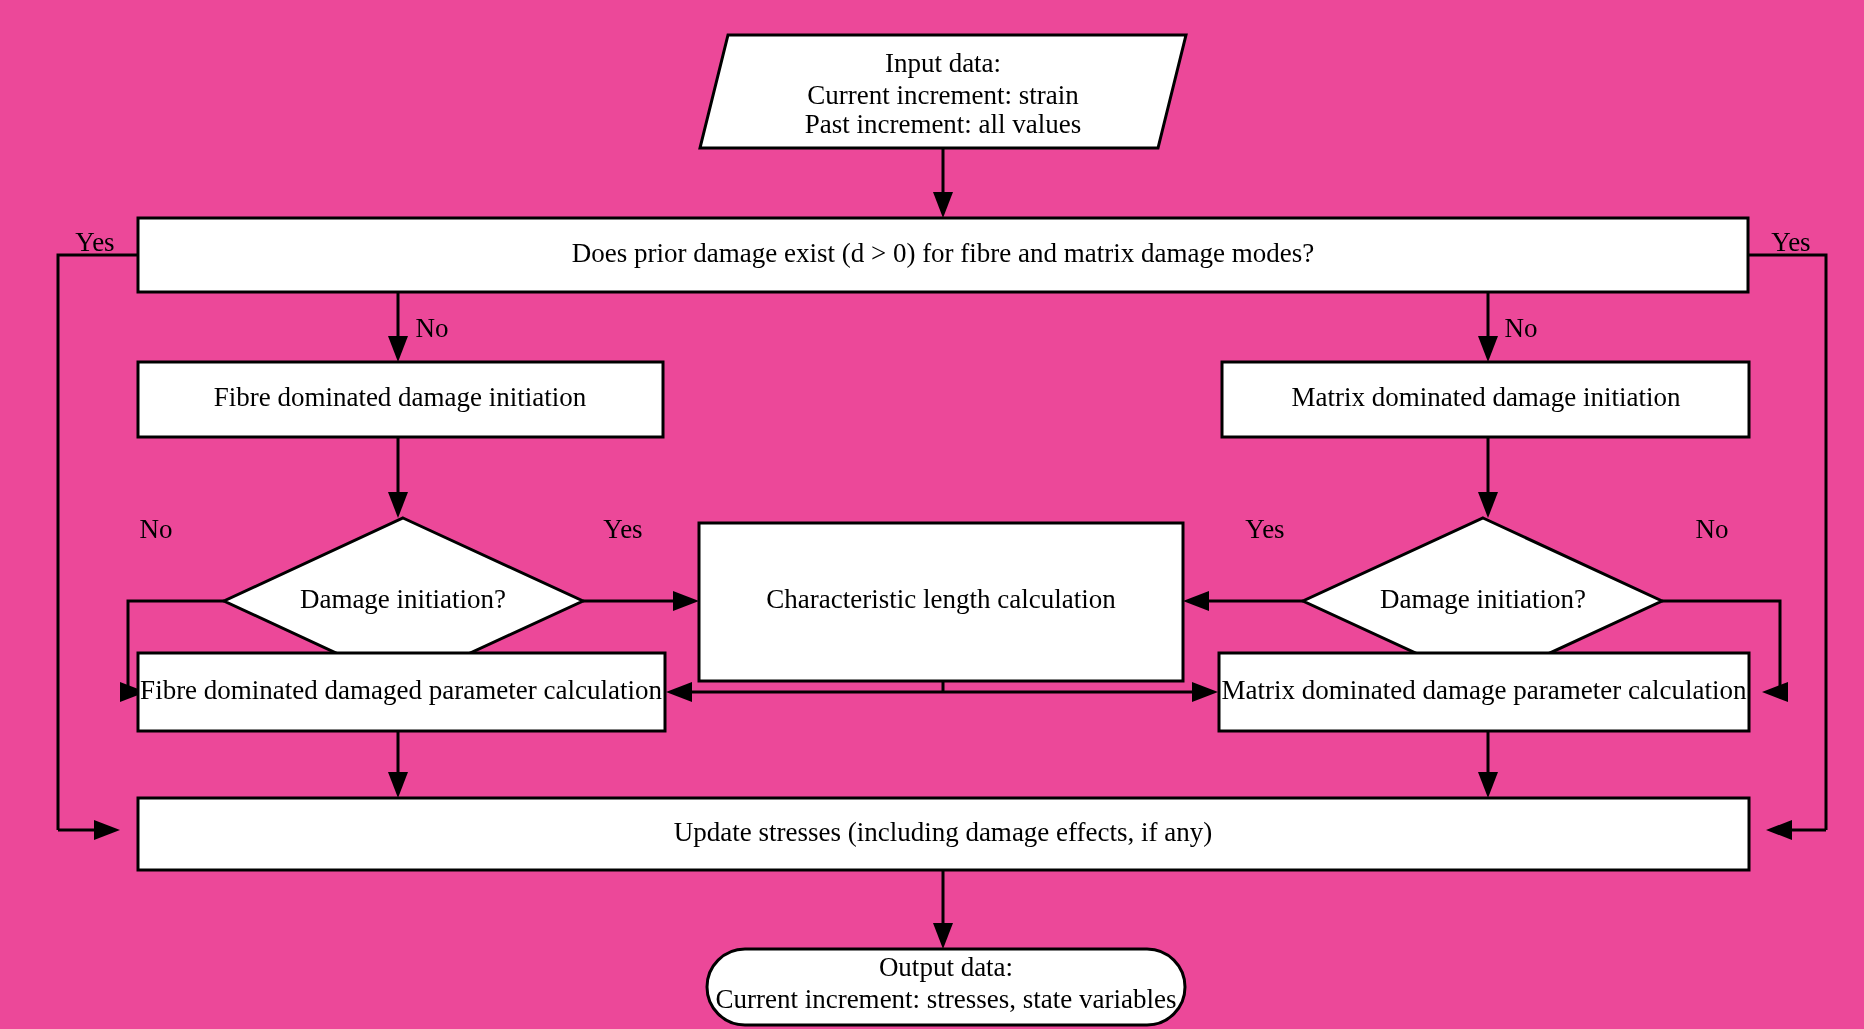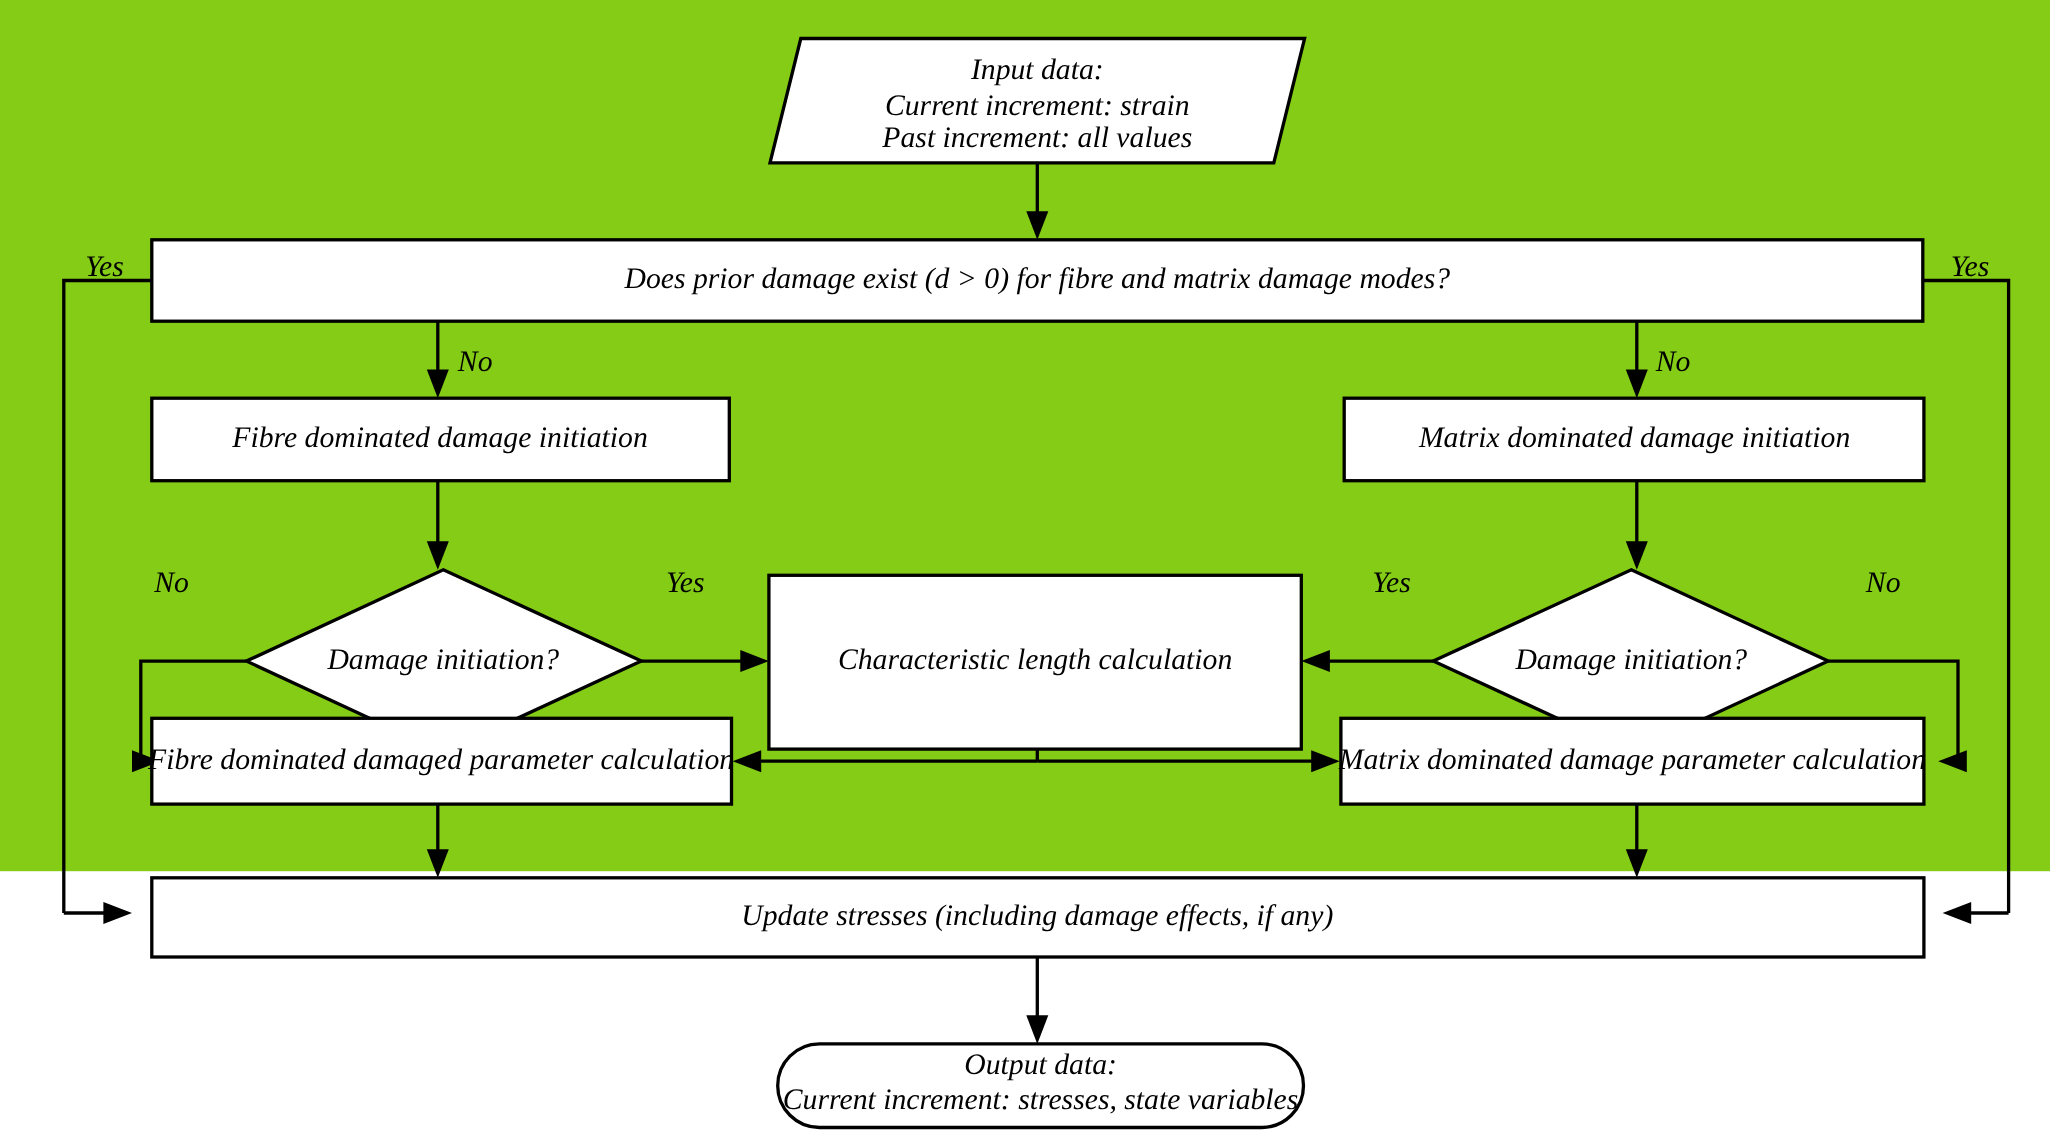--- a/index.html
+++ b/index.html
@@ -9,23 +9,22 @@
   }
   body {
     width: 1864px;
     height: 1029px;
     overflow: hidden;
     font-family: "Liberation Serif", "DejaVu Serif", serif;
   }
   #flowchart-root {
     position: relative;
     width: 1864px;
-    height: 792px;
-    background: #84cc16;
-    font-style: italic;
+    height: 1029px;
+    background: #ec4899;
   }
   svg#flow-svg {
     display: block;
     width: 1864px;
     height: 1029px;
   }
   .node-shape {
     fill: #ffffff;
     stroke: #000000;
     stroke-width: 3;

